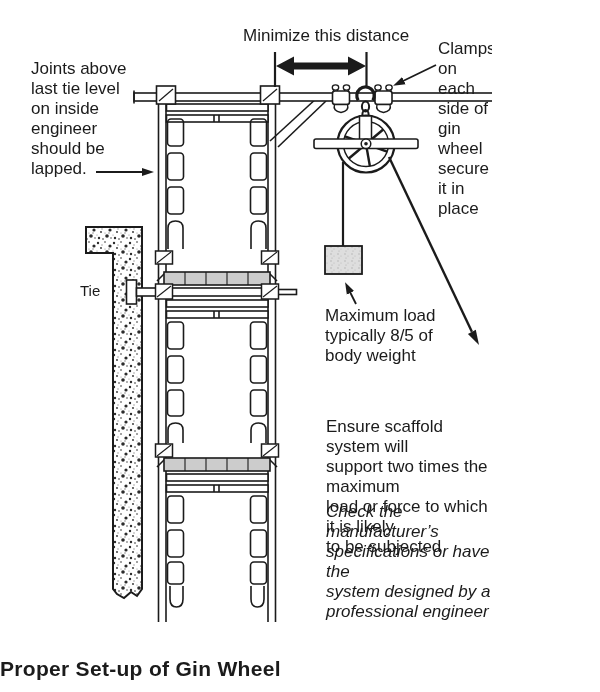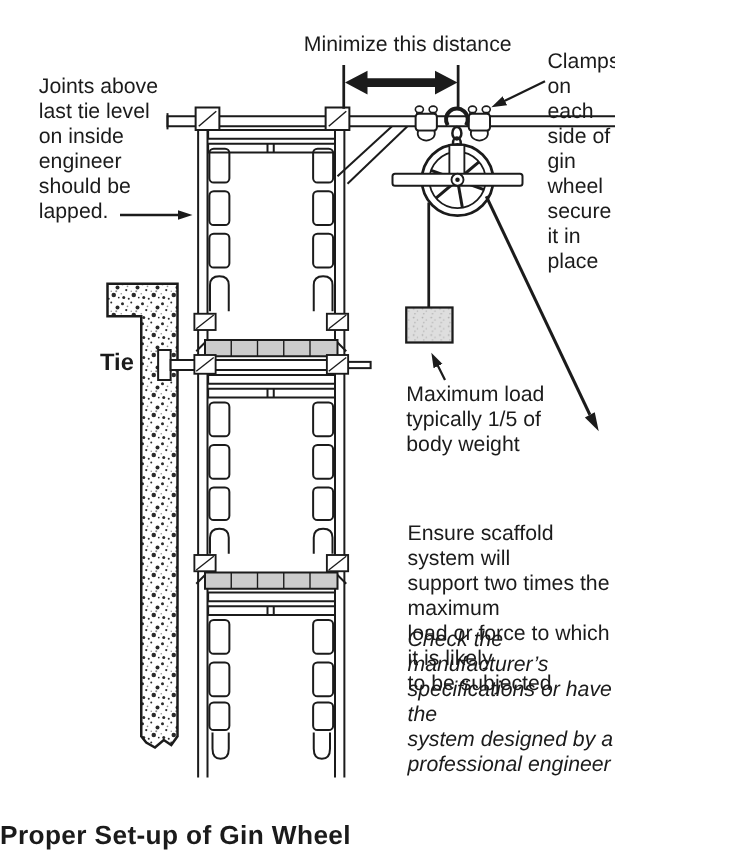--- a/index.html
+++ b/index.html
@@ -1,20 +1,20 @@
 <!DOCTYPE html>
 <html><head>
 <meta charset="utf-8">
 <style>
   html,body{margin:0;padding:0;background:#fff;}
   .stage{position:relative;width:492px;height:692px;background:#fff;overflow:hidden;
          font-family:"Liberation Sans",sans-serif;color:#1b1b1b;}
   .stage svg{position:absolute;left:0;top:0;}
   .lbl{position:absolute;font-size:17px;line-height:20px;white-space:pre-line;}
-  .lbl-tie{font-size:19px;font-weight:bold;text-align:right;}
+  .lbl-tie{font-size:15px;font-weight:normal;text-align:right;}
   .caption{position:absolute;left:0;width:600px;top:657px;text-align:left;
            font-size:21px;font-weight:bold;letter-spacing:.3px;}
 </style>
 </head>
 <body>
 
 <div class="stage">
 
 <svg width="600" height="692" viewBox="0 0 600 692">
   <defs>
@@ -213,21 +213,21 @@
 side of gin wheel
 secure it in place</div>
 <div class="lbl" style="left:31px;top:59px;">Joints above
 last tie level
 on inside
 engineer
 should be
 lapped.</div>
 <div class="lbl lbl-tie" style="left:80px;top:281px;">Tie</div>
 <div class="lbl" style="left:325px;top:306px;">Maximum load
-typically 1/5 of
+typically 8/5 of
 body weight</div>
 <div class="lbl" style="left:326px;top:417px;">Ensure scaffold system will
 support two times the maximum
 load or force to which it is likely
 to be subjected</div>
 <div class="lbl" style="left:326px;top:502px;font-style:italic;">Check the manufacturer’s
 specifications or have the
 system designed by a
 professional engineer</div>
 <div class="caption">Proper Set-up of Gin Wheel</div>

